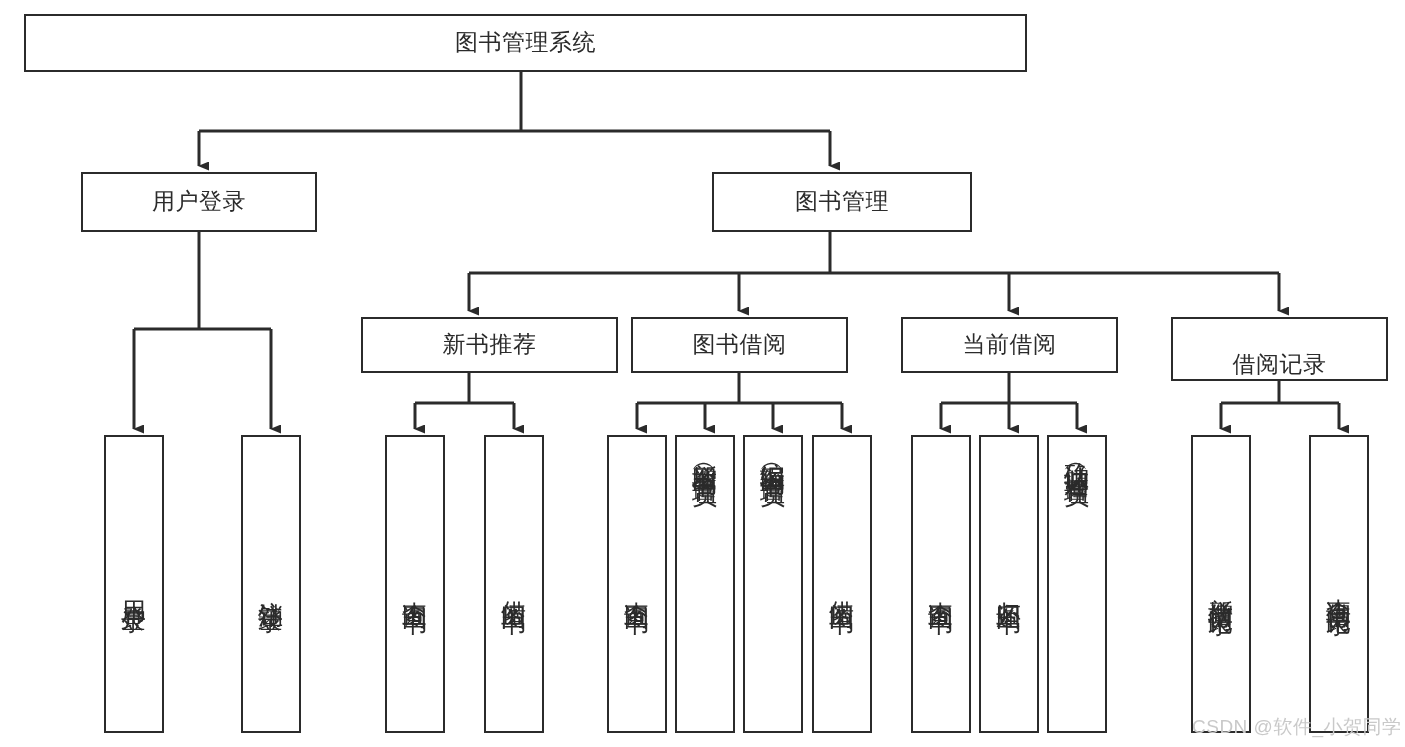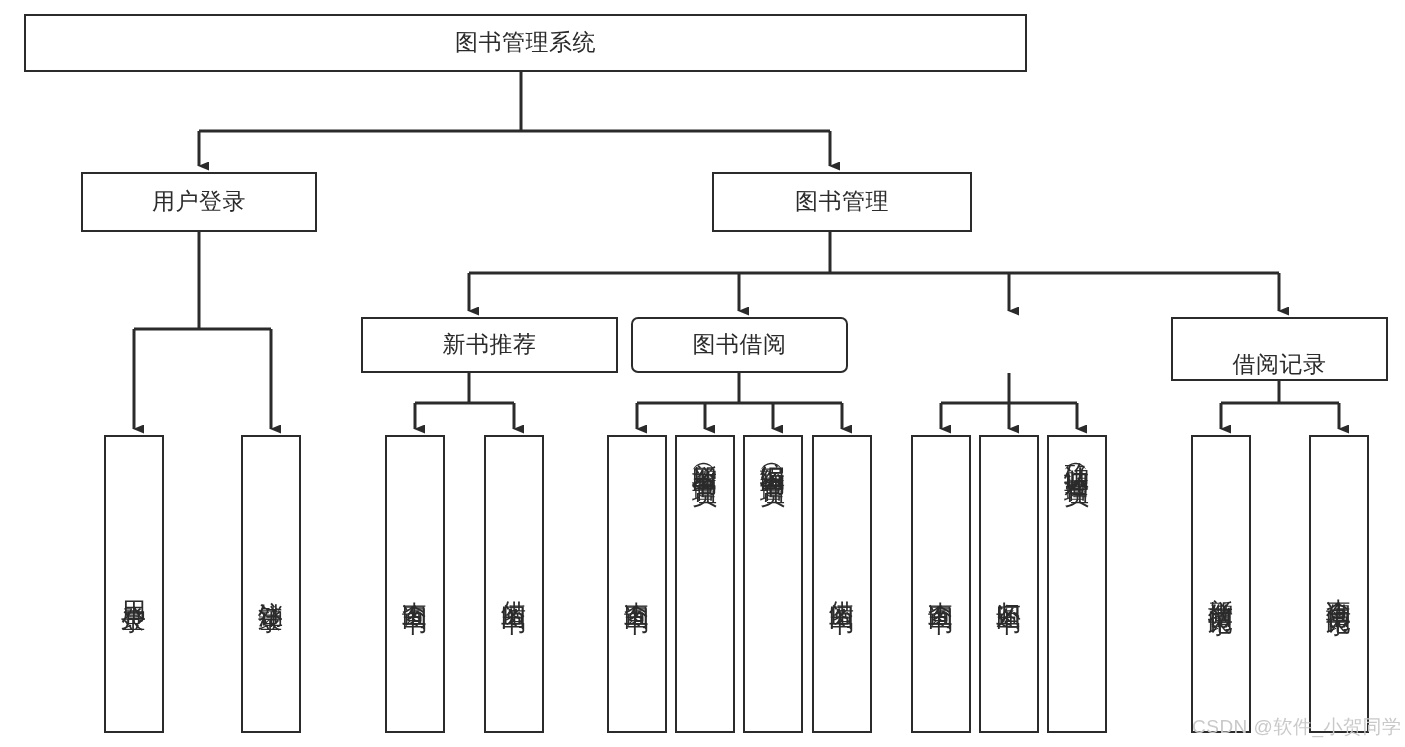--- a/index.html
+++ b/index.html
@@ -134,22 +134,25 @@
   <div class="node-box node-horizontal" style="left:81px; top:172px; width:236px; height:60px;">
     <span class="node-label">用户登录</span>
   </div>
   <div class="node-box node-horizontal" style="left:712px; top:172px; width:260px; height:60px;">
     <span class="node-label">图书管理</span>
   </div>
 
   <div class="node-box node-horizontal" style="left:361px; top:317px; width:257px; height:56px;">
     <span class="node-label">新书推荐</span>
   </div>
-  <div class="node-box node-horizontal" style="left:631px; top:317px; width:217px; height:56px;border-radius:7px;">
+  <div class="node-box node-horizontal" style="left:631px; top:317px; width:217px; height:56px;">
     <span class="node-label">图书借阅</span>
+  </div>
+  <div class="node-box node-horizontal" style="left:901px; top:317px; width:217px; height:56px;">
+    <span class="node-label">当前借阅</span>
   </div>
   <div class="node-box node-horizontal" style="left:1171px; top:317px; width:217px; height:64px;align-items:flex-end;">
     <span class="node-label">借阅记录</span>
   </div>
 
   <div class="node-box node-vertical v-center" style="left:104px; top:435px; width:60px; height:298px;">
     <span class="node-label">用户登录</span>
   </div>
   <div class="node-box node-vertical v-center" style="left:241px; top:435px; width:60px; height:298px;">
     <span class="node-label">注销登录</span>

